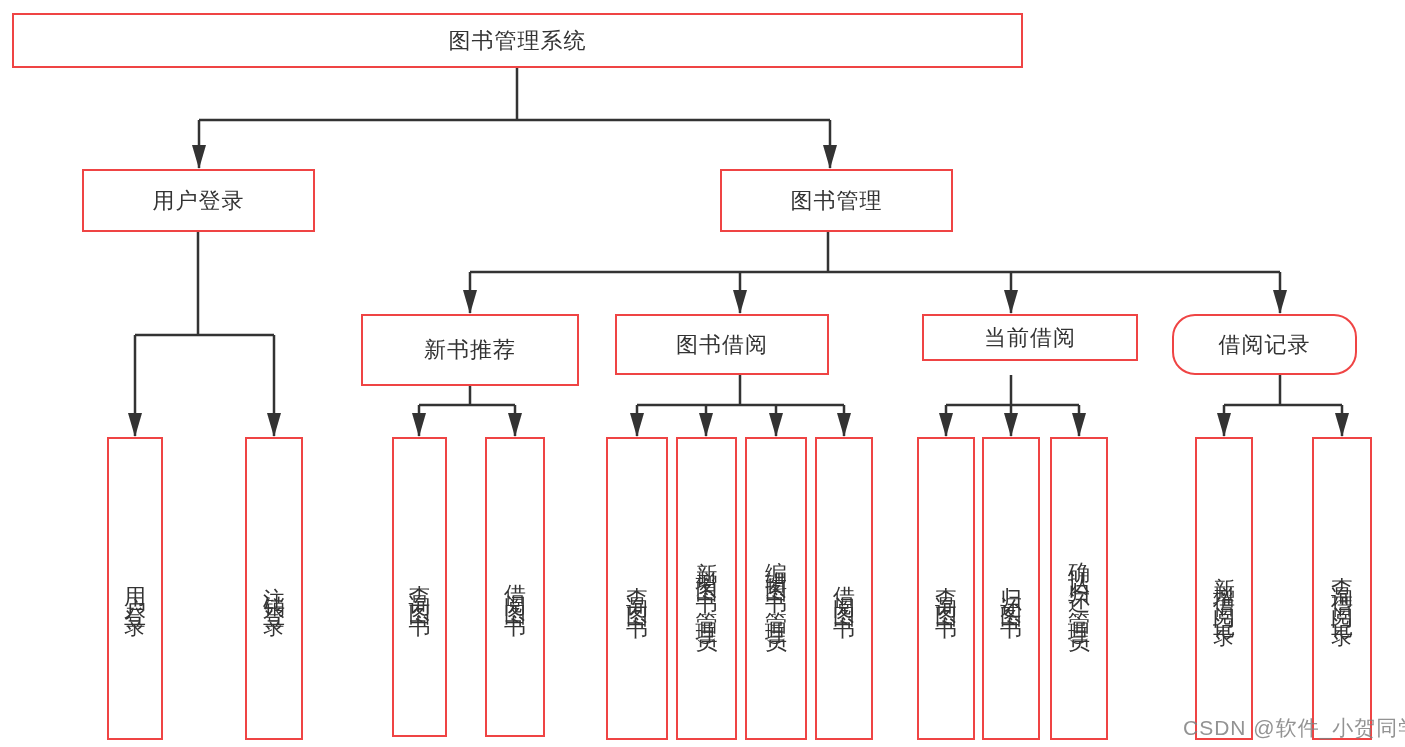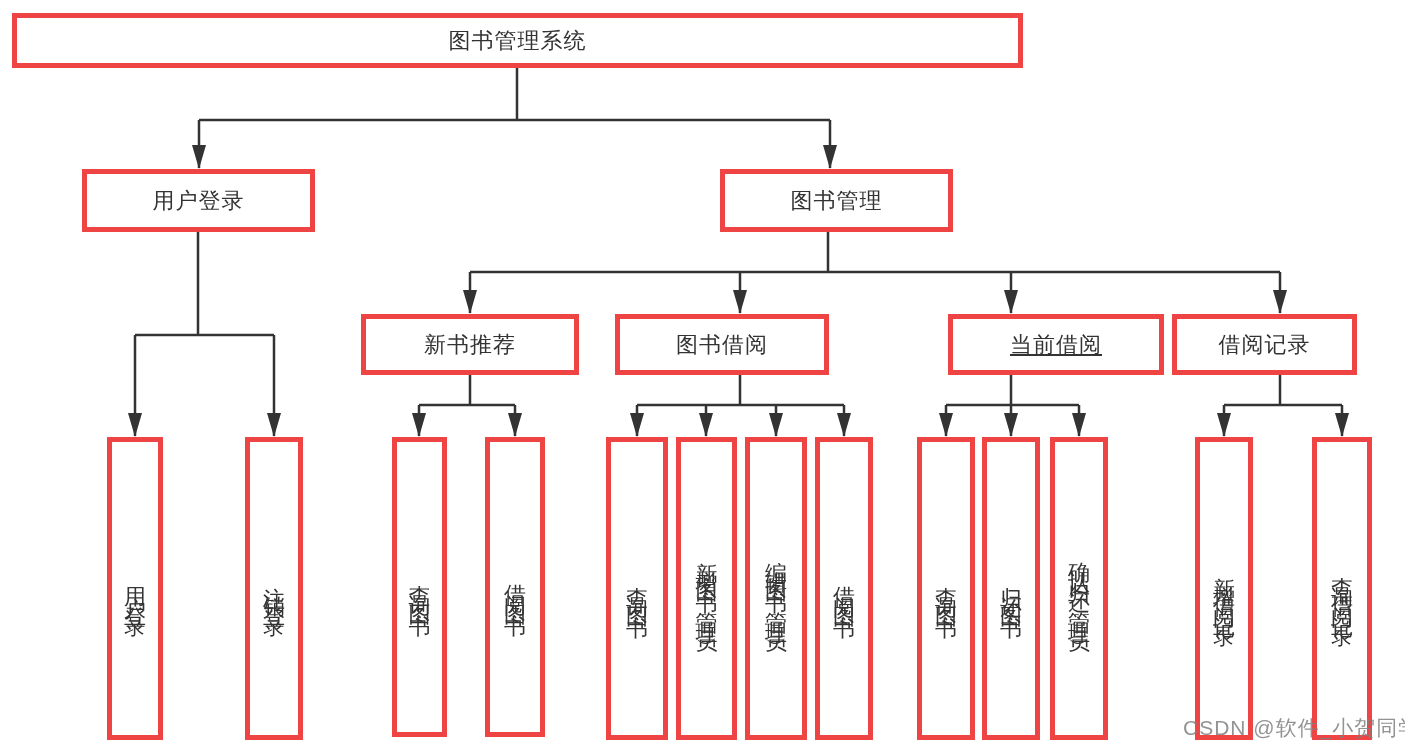--- a/index.html
+++ b/index.html
@@ -18,21 +18,21 @@
   .connectors {
     position: absolute;
     left: 0;
     top: 0;
     z-index: 1;
   }
   .node {
     position: absolute;
     box-sizing: border-box;
     background: #ffffff;
-    border: 5px solid #ef4444;
+    border: 2px solid #ef4444;
     color: #333333;
     display: flex;
     align-items: center;
     justify-content: center;
     z-index: 2;
     font-size: 22px;
     letter-spacing: 1px;
     white-space: nowrap;
   }
   .leaf .label-v {
@@ -94,24 +94,24 @@
       <path d="M1224,405 V436" marker-end="url(#arw)"></path>
       <path d="M1342,405 V436" marker-end="url(#arw)"></path>
     </g>
   </svg>
 
   <div class="node" style="left:12px; top:13px; width:1011px; height:55px;">图书管理系统</div>
 
   <div class="node" style="left:82px; top:169px; width:233px; height:63px;">用户登录</div>
   <div class="node" style="left:712px; top:169px; width:233px; height:63px;margin-left:8px;">图书管理</div>
 
-  <div class="node" style="left:361px; top:314px; width:218px; height:61px;">新书推荐</div>
+  <div class="node" style="left:361px; top:314px; width:218px; height:72px;">新书推荐</div>
   <div class="node" style="left:615px; top:314px; width:214px; height:61px;">图书借阅</div>
-  <div class="node" style="left:948px; top:314px; width:216px; height:61px;text-decoration:underline;">当前借阅</div>
-  <div class="node" style="left:1172px; top:314px; width:185px; height:61px;">借阅记录</div>
+  <div class="node" style="left:922px; top:314px; width:216px; height:47px;">当前借阅</div>
+  <div class="node" style="left:1172px; top:314px; width:185px; height:61px;border-radius:23px;">借阅记录</div>
 
   <div class="node leaf" style="left:107px; top:437px; width:56px; height:303px;">
     <span class="label-v">用户登录</span>
   </div>
   <div class="node leaf" style="left:245px; top:437px; width:58px; height:303px;">
     <span class="label-v">注销登录</span>
   </div>
 
   <div class="node leaf" style="left:392px; top:437px; width:55px; height:300px;">
     <span class="label-v">查询图书</span>

